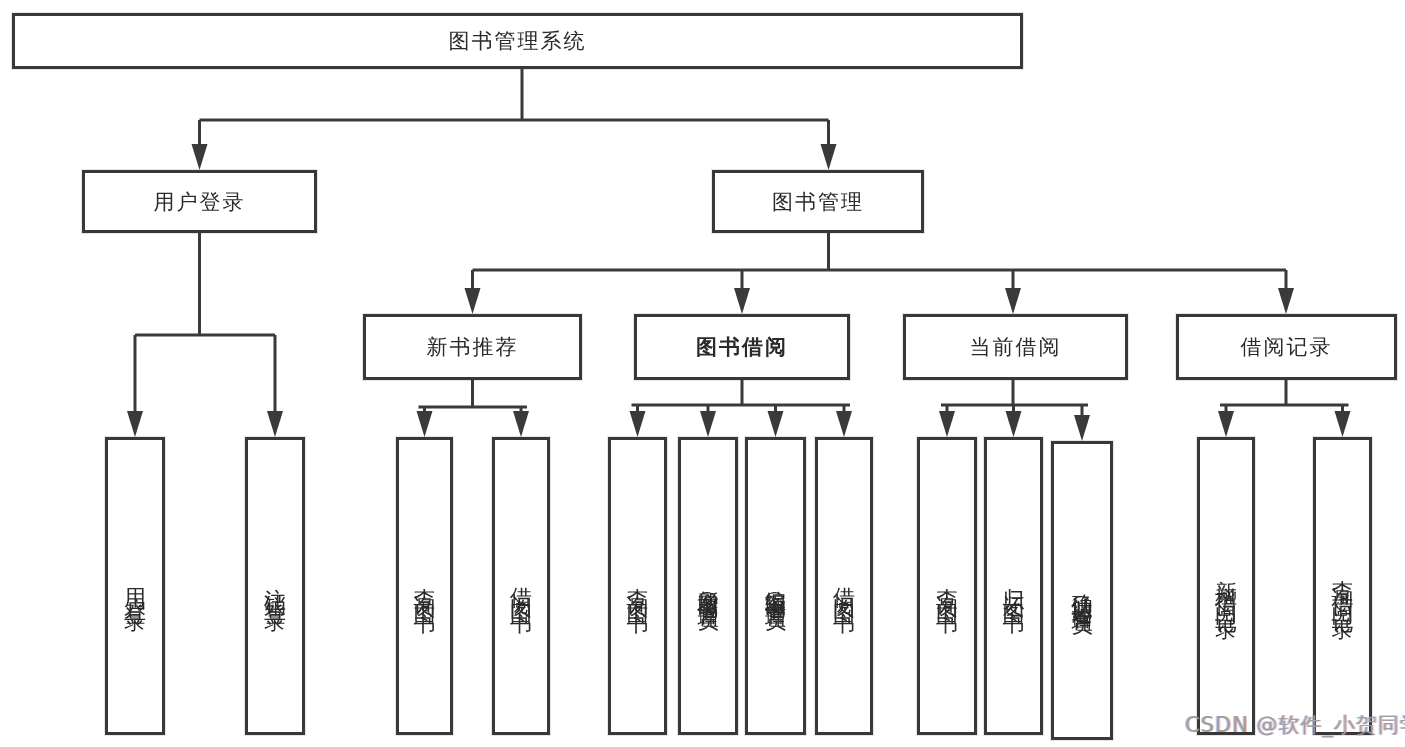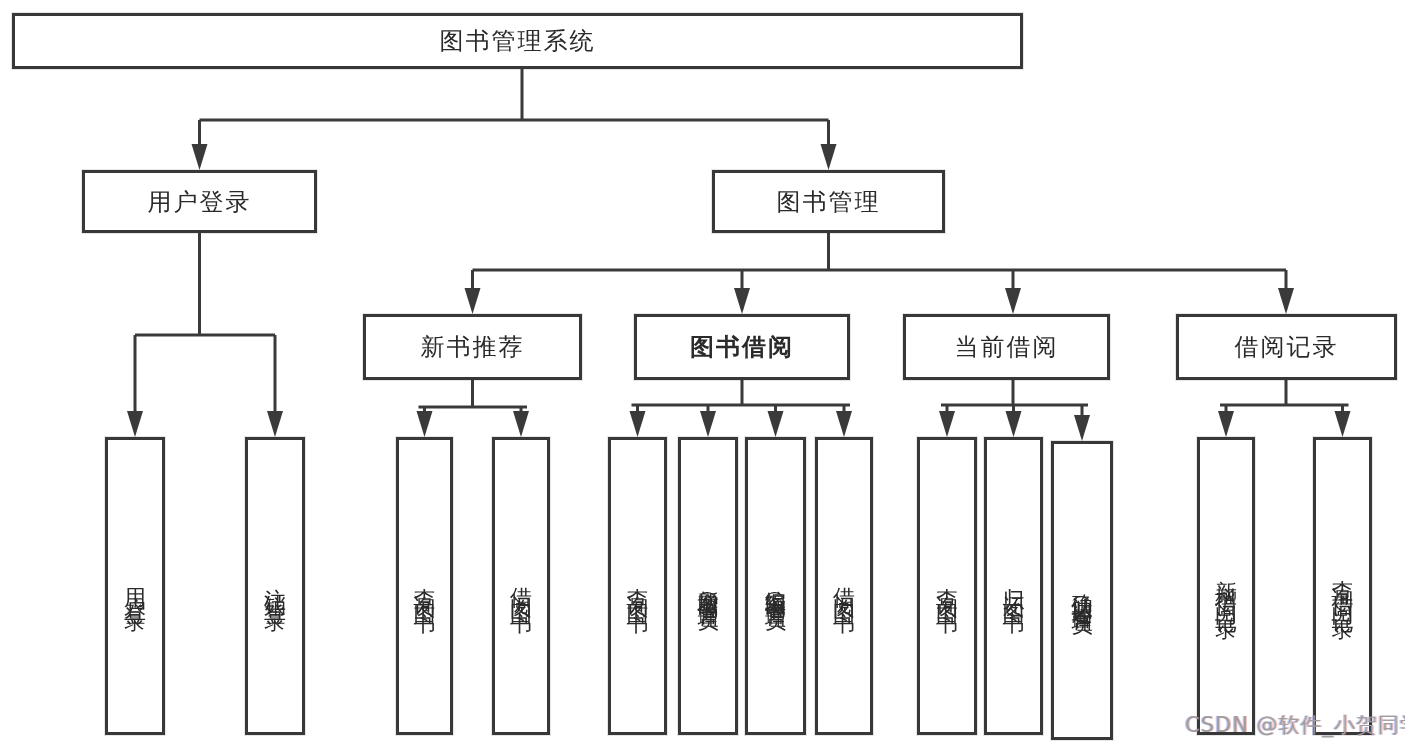--- a/index.html
+++ b/index.html
@@ -16,21 +16,21 @@
   .ln { stroke: #3a3a3a; stroke-width: 3; fill: none; }
   .ar { fill: #3a3a3a; stroke: none; }
   .node {
     position: absolute;
     border: 3px solid #383838;
     background: #ffffff;
     color: #2a2a2a;
     display: flex;
     align-items: center;
     justify-content: center;
-    font-size: 24px;
+    font-size: 21px;
     letter-spacing: 2px;
     white-space: nowrap;
     box-shadow: 0 0 0 1px rgba(56,56,56,0.12);
   }
   .vnode {
     position: absolute;
     border: 3px solid #383838;
     background: #ffffff;
     color: #2a2a2a;
     display: flex;
@@ -99,27 +99,27 @@
       <path class="ln" d="M1286 380 V405 M1220 405 H1348.5 M1226 405 V414 M1342.5 405 V414"></path>
       <path class="ar" d="M1218 411 L1234 411 L1226 437 Z"></path>
       <path class="ar" d="M1334.5 411 L1350.5 411 L1342.5 437 Z"></path>
     </g>
   </svg>
 
   <div class="node" style="left:12px; top:13px; width:1011px; height:56px;">图书管理系统</div>
 
   <div class="node" style="left:82px; top:170px; width:235px; height:63px;">用户登录</div>
 
-  <div class="node" style="left:712px; top:170px; width:233px; height:63px;">图书管理</div>
+  <div class="node" style="left:712px; top:170px; width:212px; height:63px;">图书管理</div>
 
   <div class="node" style="left:363px; top:314px; width:219px; height:66px;">新书推荐</div>
 
   <div class="node" style="left:634px; top:314px; width:216px; height:66px;font-weight:bold;">图书借阅</div>
 
-  <div class="node" style="left:903px; top:314px; width:207px; height:66px;">当前借阅</div>
+  <div class="node" style="left:903px; top:314px; width:225px; height:66px;">当前借阅</div>
 
   <div class="node" style="left:1176px; top:314px; width:221px; height:66px;">借阅记录</div>
 
   <div class="vnode" style="left:105px; top:437px; width:60px; height:298px;">用户登录</div>
 
   <div class="vnode" style="left:245px; top:437px; width:60px; height:298px;">注销登录</div>
 
   <div class="vnode" style="left:396px; top:437px; width:57px; height:298px;">查询图书</div>
 
   <div class="vnode" style="left:492px; top:437px; width:58px; height:298px;">借阅图书</div>

